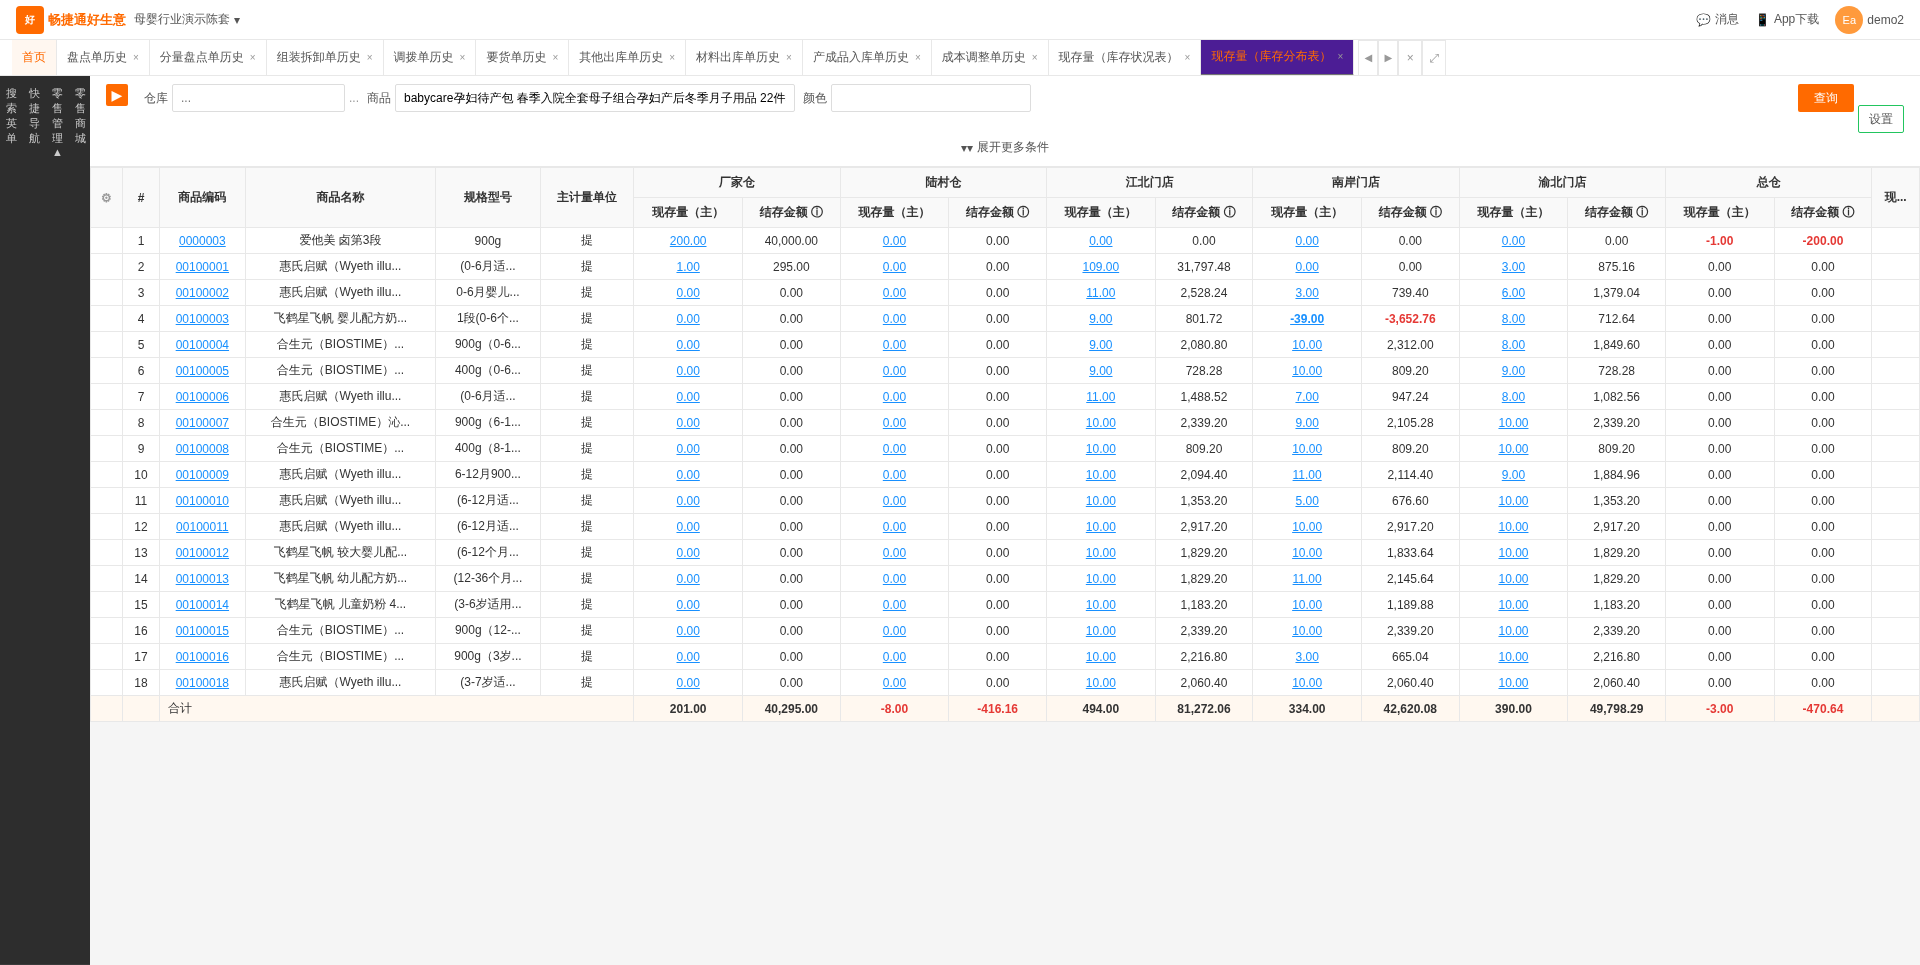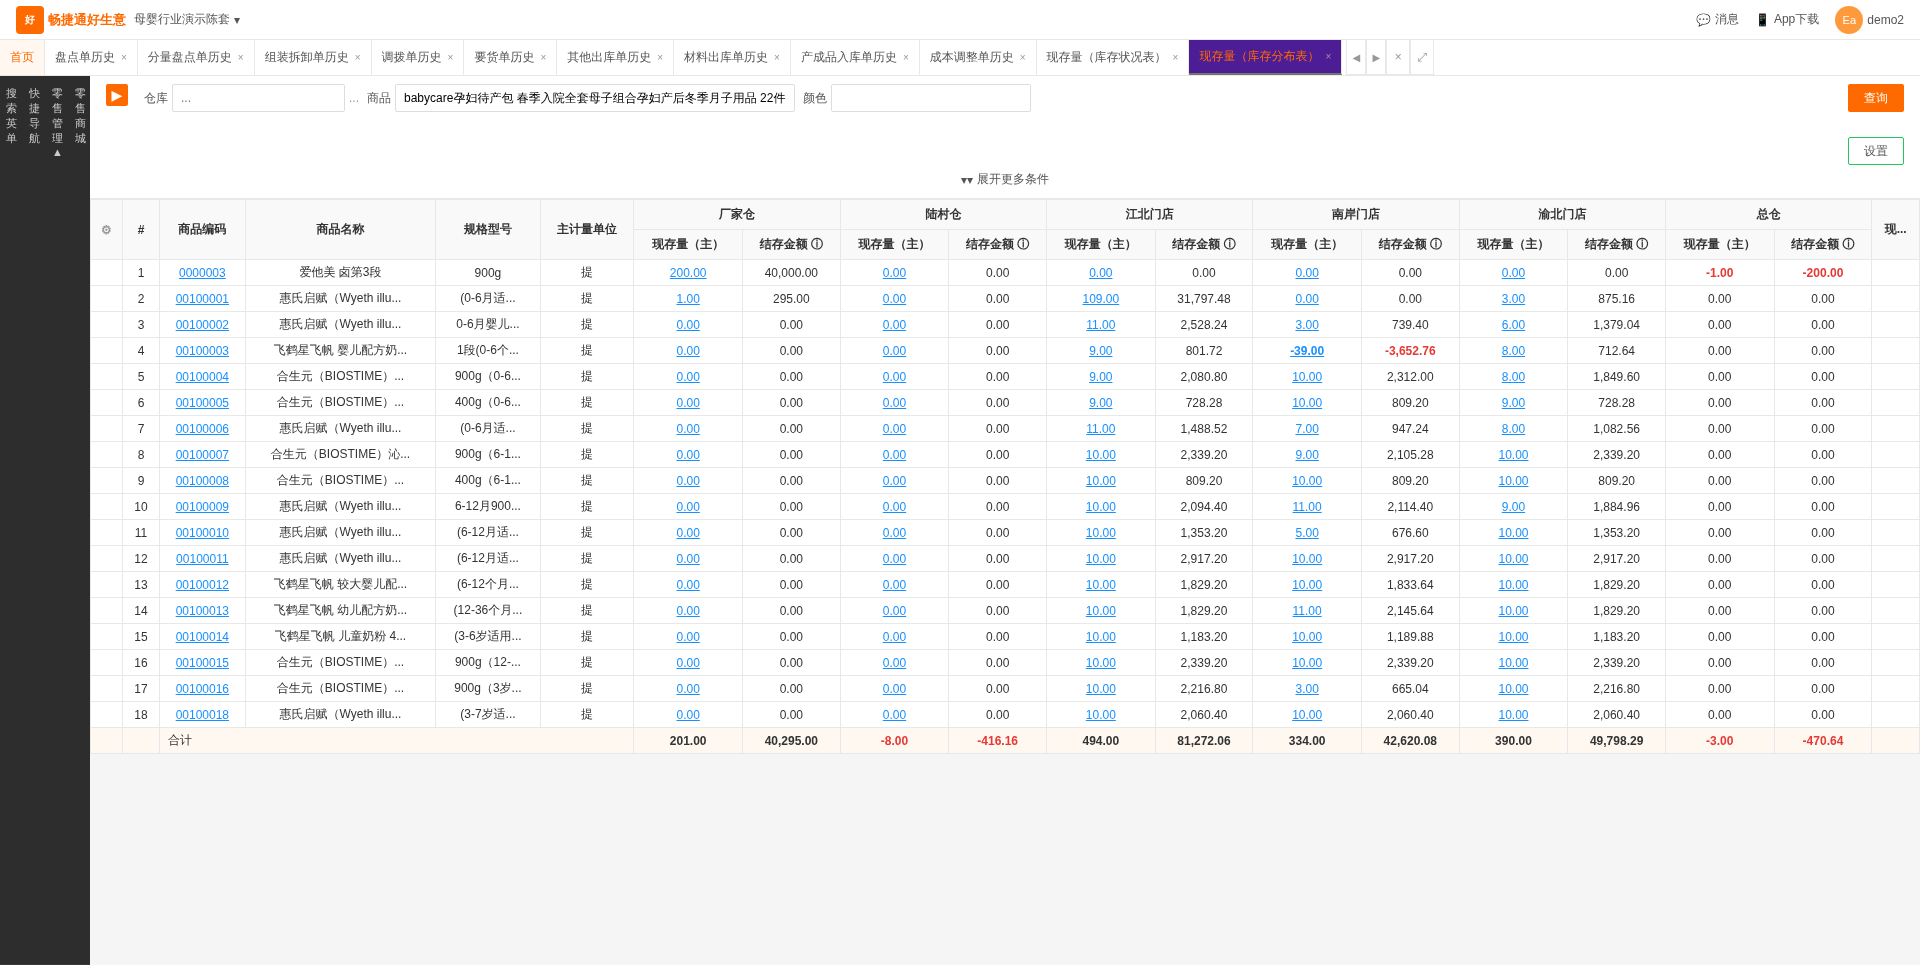--- a/index.html
+++ b/index.html
@@ -9,21 +9,21 @@
     .top-bar { background: #fff; height: 40px; display: flex; align-items: center; justify-content: space-between; padding: 0 16px; border-bottom: 1px solid #e8e8e8; }
     .top-bar-left { display: flex; align-items: center; gap: 8px; }
     .logo-area { display: flex; align-items: center; gap: 4px; font-size: 13px; color: #ff6a00; font-weight: bold; }
     .logo-icon { width: 28px; height: 28px; background: #ff6a00; border-radius: 4px; display: flex; align-items: center; justify-content: center; color: white; font-size: 10px; }
     .store-selector { display: flex; align-items: center; gap: 4px; color: #555; cursor: pointer; font-size: 12px; }
     .top-bar-right { display: flex; align-items: center; gap: 16px; }
     .top-right-item { display: flex; align-items: center; gap: 4px; cursor: pointer; color: #555; font-size: 12px; }
     .avatar { width: 28px; height: 28px; border-radius: 50%; background: #ff9a3c; display: flex; align-items: center; justify-content: center; color: white; font-size: 11px; }
 
     
-    .nav-tabs { background: #fff; height: 36px; display: flex; align-items: flex-end; border-bottom: 1px solid #e8e8e8; overflow: hidden; }
+    .nav-tabs { background: #fff; height: 36px; display: flex; align-items: center; border-bottom: 1px solid #e8e8e8; overflow: hidden; padding-left: 12px; }
     .nav-tab { display: flex; align-items: center; gap: 4px; padding: 0 10px; height: 36px; cursor: pointer; font-size: 12px; color: #555; border-right: 1px solid #e8e8e8; white-space: nowrap; flex-shrink: 0; }
     .nav-tab.active { background: #4c1d95; color: #ff6a00; border-bottom: 2px solid #737373; }
     .nav-tab .close-btn { color: #999; font-size: 10px; margin-left: 2px; }
     .nav-tab.home { color: #ff6a00; background: #fff7f0; }
     .nav-arrows { display: flex; align-items: center; padding: 0 4px; }
     .nav-arrow { width: 20px; height: 36px; display: flex; align-items: center; justify-content: center; cursor: pointer; color: #999; border: 1px solid #e8e8e8; font-size: 10px; }
     .nav-close-all { width: 24px; height: 36px; display: flex; align-items: center; justify-content: center; cursor: pointer; color: #999; border: 1px solid #e8e8e8; font-size: 12px; }
     .nav-expand { width: 24px; height: 36px; display: flex; align-items: center; justify-content: center; cursor: pointer; color: #999; border: 1px solid #e8e8e8; font-size: 12px; }
 
     
@@ -71,21 +71,21 @@
     .col-settings { width: 32px; }
     .settings-icon { cursor: pointer; color: #999; }
     .sub-th { background: #fafafa; }
 
     
     .table-area::-webkit-scrollbar { width: 8px; height: 8px; }
     .table-area::-webkit-scrollbar-track { background: #f1f1f1; }
     .table-area::-webkit-scrollbar-thumb { background: #ccc; border-radius: 4px; }
 
     .filter-main-row { display: flex; align-items: flex-start; gap: 8px; margin-bottom: 4px; }
-    .filter-right-btns { display: flex; flex-direction: column; gap: 4px; margin-left: auto; }
+    .filter-right-btns { display: flex; flex-direction: row; gap: 4px; margin-left: auto; }
   </style>
 </head>
 <body>
 
 <div class="top-bar">
   <div class="top-bar-left">
     <div class="logo-area">
       <div class="logo-icon">好</div>
       <span>畅捷通好生意</span>
     </div>
@@ -465,21 +465,21 @@
     <td>2,339.20</td>
     <td class="">0.00</td>
     <td class="">0.00</td>
     <td></td>
   </tr>
             <tr>
     <td></td>
     <td>9</td>
     <td><span class="text-underline">00100008</span></td>
     <td>合生元（BIOSTIME）...</td>
-    <td>400g（6-1...</td>
+    <td>400g（8-1...</td>
     <td>提</td>
     <td><span class="text-underline">0.00</span></td>
     <td>0.00</td>
     <td><span class="text-underline">0.00</span></td>
     <td>0.00</td>
     <td><span class="text-underline">10.00</span></td>
     <td>809.20</td>
     <td><span class="text-underline ">10.00</span></td>
     <td class="">809.20</td>
     <td><span class="text-underline">10.00</span></td>

